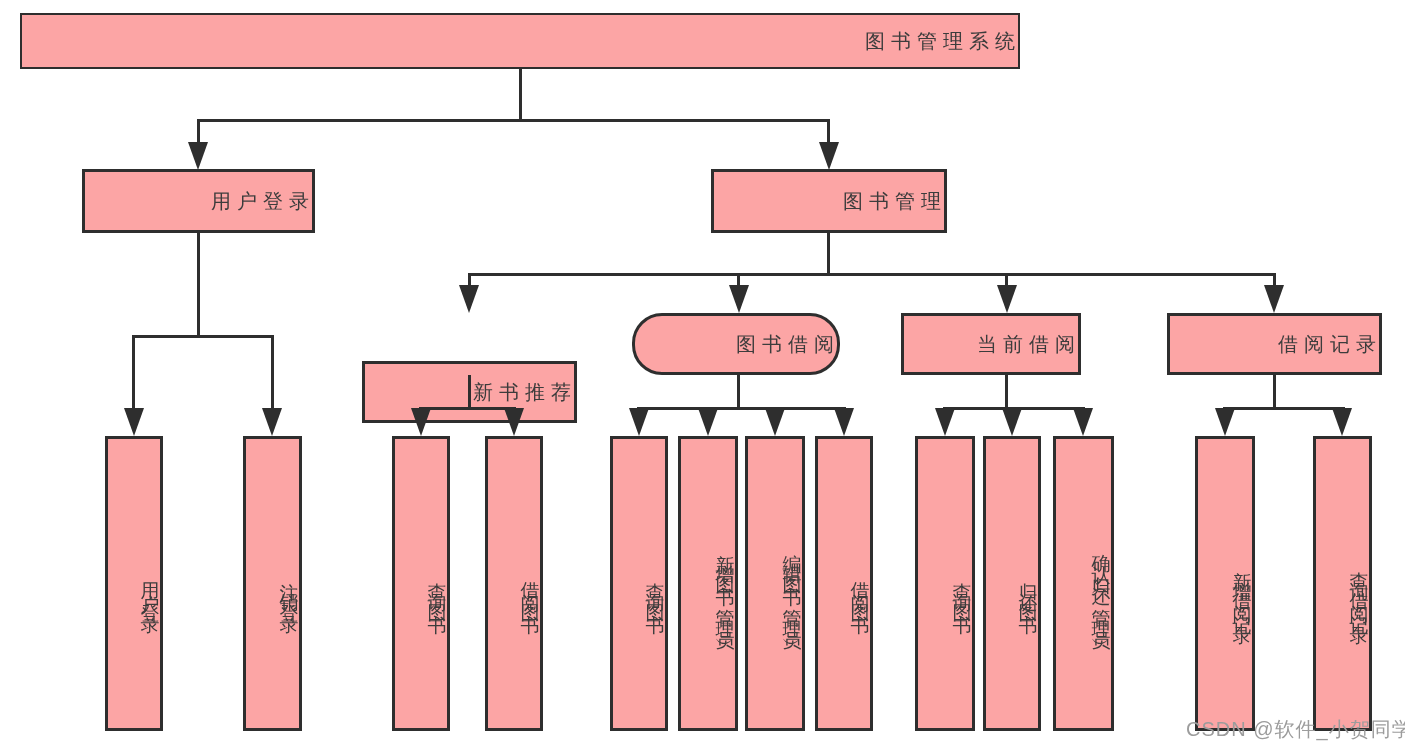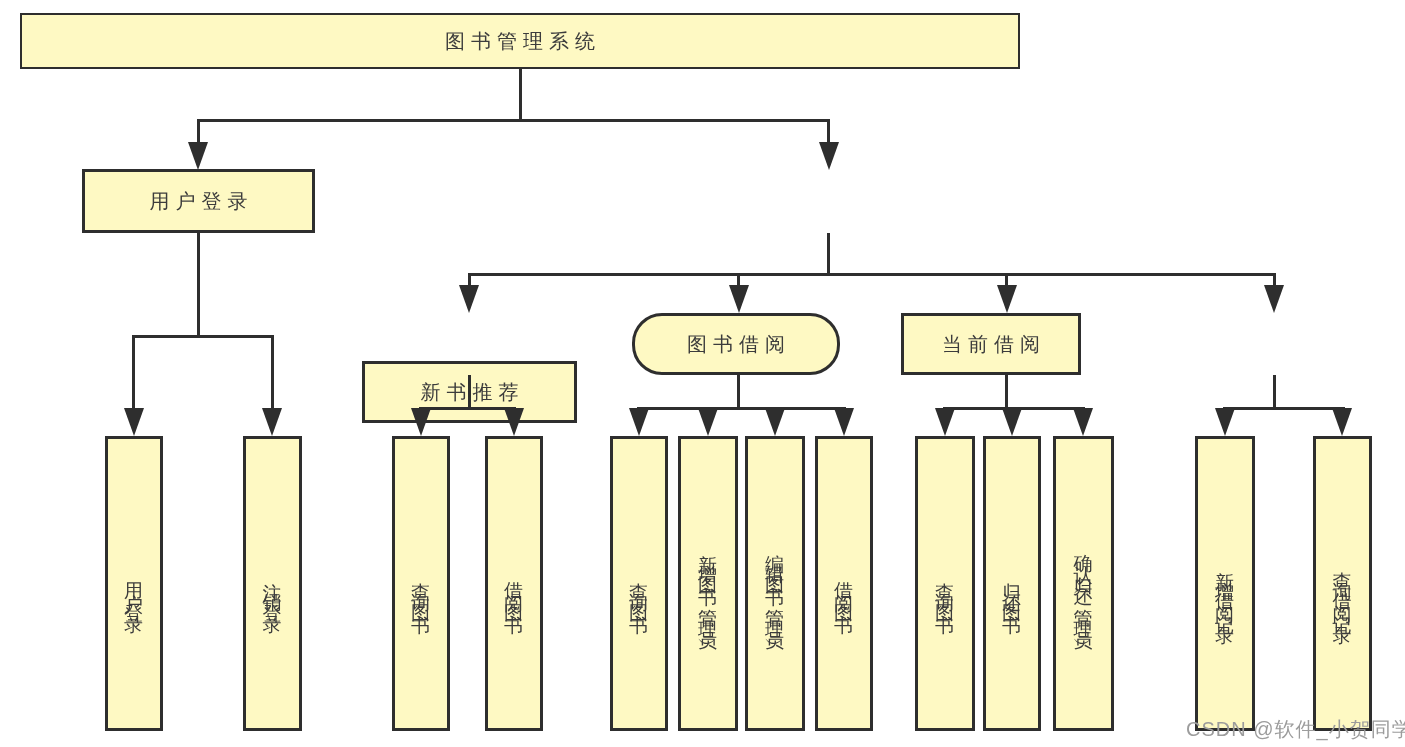--- a/index.html
+++ b/index.html
@@ -9,25 +9,25 @@
     height: 747px;
     background: #ffffff;
     overflow: hidden;
     font-family: "Liberation Sans", sans-serif;
     color: #3c3c3c;
   }
   
   .node {
     position: absolute;
     box-sizing: border-box;
-    background: #fef9c3;
+    background: #fca5a5;
     border: 3px solid #2e2e2e;
     display: flex;
     align-items: center;
-    justify-content: center;
+    justify-content: flex-end;
   }
   .node.h { font-size: 20px; letter-spacing: 6px; white-space: nowrap; }
   .node.h span { display: inline-block; transform: translateX(3px); }
   .node.root { border-width: 2px; }
   .node.leaf { top: 436px; height: 295px; }
   .node.leaf span {
     writing-mode: vertical-rl;
     text-orientation: mixed;
     font-size: 19px;
     letter-spacing: 11px;
@@ -89,20 +89,23 @@
   <div class="vline" style="left:519px;top:69px;height:50px"></div>
   <div class="hline" style="left:197px;top:119px;width:633px"></div>
   <div class="vline" style="left:197px;top:119px;height:26px"></div>
   <div class="arrow" style="left:188px;top:142px"></div>
   <div class="vline" style="left:827px;top:119px;height:26px"></div>
   <div class="arrow" style="left:819px;top:142px"></div>
 
   <div class="node h" id="b-login">
     <span>用户登录</span>
   </div>
+  <div class="node h" id="b-mgmt">
+    <span>图书管理</span>
+  </div>
 
   <div class="vline" style="left:197px;top:233px;height:105px"></div>
   <div class="hline" style="left:132px;top:335px;width:142px"></div>
   <div class="vline" style="left:132px;top:335px;height:77px"></div>
   <div class="arrow" style="left:124px;top:408px"></div>
   <div class="vline" style="left:271px;top:335px;height:77px"></div>
   <div class="arrow" style="left:262px;top:408px"></div>
 
   <div class="vline" style="left:827px;top:233px;height:43px"></div>
   <div class="hline" style="left:468px;top:273px;width:808px"></div>
@@ -117,20 +120,23 @@
 
   <div class="node h" id="b-rec">
     <span>新书推荐</span>
   </div>
   <div class="node h" id="b-borrow">
     <span>图书借阅</span>
   </div>
   <div class="node h" id="b-current">
     <span>当前借阅</span>
   </div>
+  <div class="node h" id="b-records">
+    <span>借阅记录</span>
+  </div>
 
   <div class="vline" style="left:468px;top:375px;height:35px"></div>
   <div class="hline" style="left:419px;top:407px;width:97px"></div>
   <div class="arrow" style="left:411px;top:408px"></div>
   <div class="arrow" style="left:504px;top:408px"></div>
 
   <div class="vline" style="left:737px;top:375px;height:35px"></div>
   <div class="hline" style="left:637px;top:407px;width:209px"></div>
   <div class="arrow" style="left:629px;top:408px"></div>
   <div class="arrow" style="left:698px;top:408px"></div>

